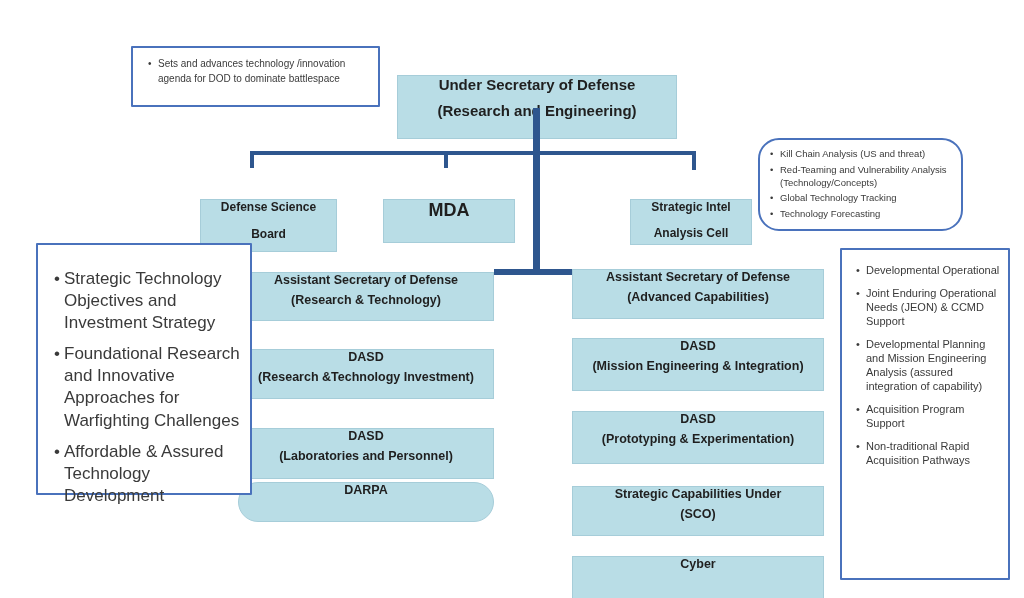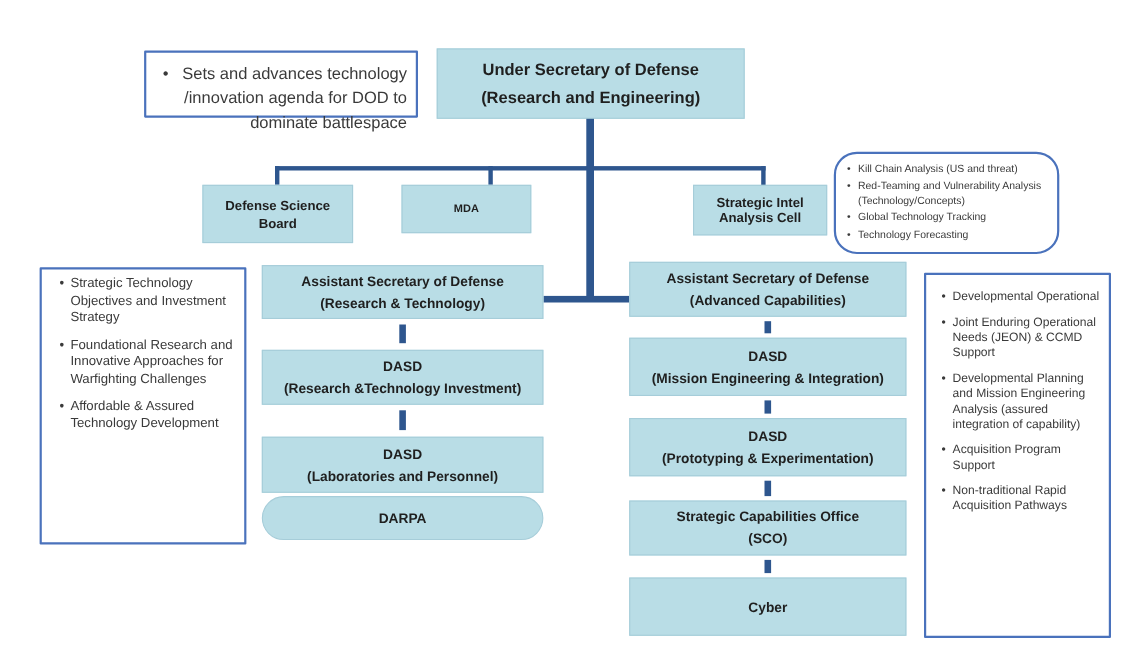--- a/index.html
+++ b/index.html
@@ -4,69 +4,69 @@
 <style>
   html,body { margin:0; padding:0; background:#ffffff; }
   body { font-family:"Liberation Sans", sans-serif; }
   #canvas {
     position:relative; width:1024px; height:598px;
     background:#ffffff; overflow:hidden;
   }
   
   .obox {
     position:absolute; background:#b9dde6; border:1px solid #a6cdd9;
-    display:flex; flex-direction:column; align-items:center; justify-content:center;
-    text-align:center; color:#1f1f1f; font-weight:bold; box-sizing:border-box;
+    display:flex; flex-direction:column; align-items:center; justify-content:flex-start;
+    text-align:center; color:#1f1f1f; font-weight:bold; box-sizing:border-box;margin-top:31px;
   }
   .obox .ln { display:block; }
   
   .note {
     position:absolute; background:#ffffff; border:2px solid #4a72bc;
     color:#3a3a3a; box-sizing:border-box; border-radius:1px;
   }
   .note ul { margin:0; padding:0; list-style:none; }
   .note li { position:relative; padding-left:11px; overflow-wrap:break-word; }
   .note li::before { content:"\2022"; position:absolute; left:1px; top:0; }
   
   .line { position:absolute; background:#2e568e; }
 
   
-  #note-root { left:131px; top:46px; width:249px; height:61px; font-size:15px; line-height:1.45; padding:9px 8px 6px 14px;text-align:right; }
+  #note-root { left:131px; top:46px; width:249px; height:61px; font-size:10px; line-height:1.45; padding:9px 8px 6px 14px; }
   #note-root li { margin-bottom:0; }
   #box-root { left:397px; top:44px; width:280px; height:64px; font-size:15px; gap:9px; }
 
   
   #trunk     { left:533px; top:108px; width:7px;  height:166px; }
   #rowline   { left:250px; top:151px; width:446px; height:4px; }
   #stub-dsb  { left:250px; top:151px; width:4px;  height:17px; }
   #stub-mda  { left:444px; top:151px; width:4px;  height:17px; }
   #stub-siac { left:692px; top:151px; width:4px;  height:19px; }
   #tbar      { left:494px; top:269px; width:78px; height:6px; }
   #lstub1 { left:363px; top:295px; width:6px; height:17px; }
   #lstub2 { left:363px; top:373px; width:6px; height:18px; }
   #lstub3 { left:363px; top:453px; width:6px; height:15px; }
   #rstub1 { left:695px; top:292px; width:6px; height:11px; }
   #rstub2 { left:695px; top:364px; width:6px; height:12px; }
   #rstub3 { left:695px; top:437px; width:6px; height:14px; }
   #rstub4 { left:695px; top:509px; width:6px; height:12px; }
 
   
-  #box-dsb  { left:184px; top:168px; width:137px; height:53px; font-size:12px; gap:2px; }
-  #box-mda  { left:365px; top:168px; width:118px; height:44px; font-size:10px; }
-  #box-siac { left:630px; top:168px; width:122px; height:46px; font-size:12px; gap:0; }
+  #box-dsb  { left:200px; top:168px; width:137px; height:53px; font-size:12px; gap:13px; }
+  #box-mda  { left:383px; top:168px; width:132px; height:44px; font-size:18px; }
+  #box-siac { left:630px; top:168px; width:122px; height:46px; font-size:12px; gap:12px; }
   #note-intel { left:758px; top:138px; width:205px; height:93px; font-size:9.5px; line-height:1.35; padding:8px 6px 6px 9px;border-radius:21px; }
   #note-intel li { margin-bottom:3px; }
 
   
   .lcol { left:238px; width:256px; font-size:12.5px; gap:6px; }
   #box-asd-rt   { top:241px; height:49px; }
   #box-dasd-rti { top:318px; height:50px; }
   #box-dasd-lp  { top:397px; height:51px; }
   #box-darpa    { top:451px; height:40px;border-radius:24px; }
-  #note-left { left:36px; top:243px; width:188px; height:252px; font-size:12px; line-height:1.3; padding:5px 8px 6px 15px; }
+  #note-left { left:36px; top:243px; width:216px; height:252px; font-size:17px; line-height:1.3; padding:23px 8px 6px 15px; }
   #note-left li { margin-bottom:9px; }
 
   
   .rcol { left:572px; width:252px; font-size:12.5px; gap:6px; }
   #box-asd-ac   { top:238px; height:50px; }
   #box-dasd-mei { top:307px; height:53px; }
   #box-dasd-pe  { top:380px; height:53px; }
   #box-sco      { top:455px; height:50px; }
   #box-diux     { top:525px; height:53px; }
   #note-right { left:840px; top:248px; width:170px; height:332px; font-size:11px; line-height:1.27; padding:14px 6px 6px 13px; }
@@ -153,21 +153,21 @@
   </div>
   <div class="obox rcol" id="box-dasd-mei">
     <span class="ln">DASD</span>
     <span class="ln">(Mission Engineering &amp; Integration)</span>
   </div>
   <div class="obox rcol" id="box-dasd-pe">
     <span class="ln">DASD</span>
     <span class="ln">(Prototyping &amp; Experimentation)</span>
   </div>
   <div class="obox rcol" id="box-sco">
-    <span class="ln">Strategic Capabilities Office</span>
+    <span class="ln">Strategic Capabilities Under</span>
     <span class="ln">(SCO)</span>
   </div>
   <div class="obox rcol" id="box-diux">
     <span class="ln">Cyber</span>
   </div>
 
   <div class="note" id="note-right">
     <ul>
       <li>Developmental Operational</li>
       <li>Joint Enduring Operational Needs (JEON) &amp; CCMD Support</li>

